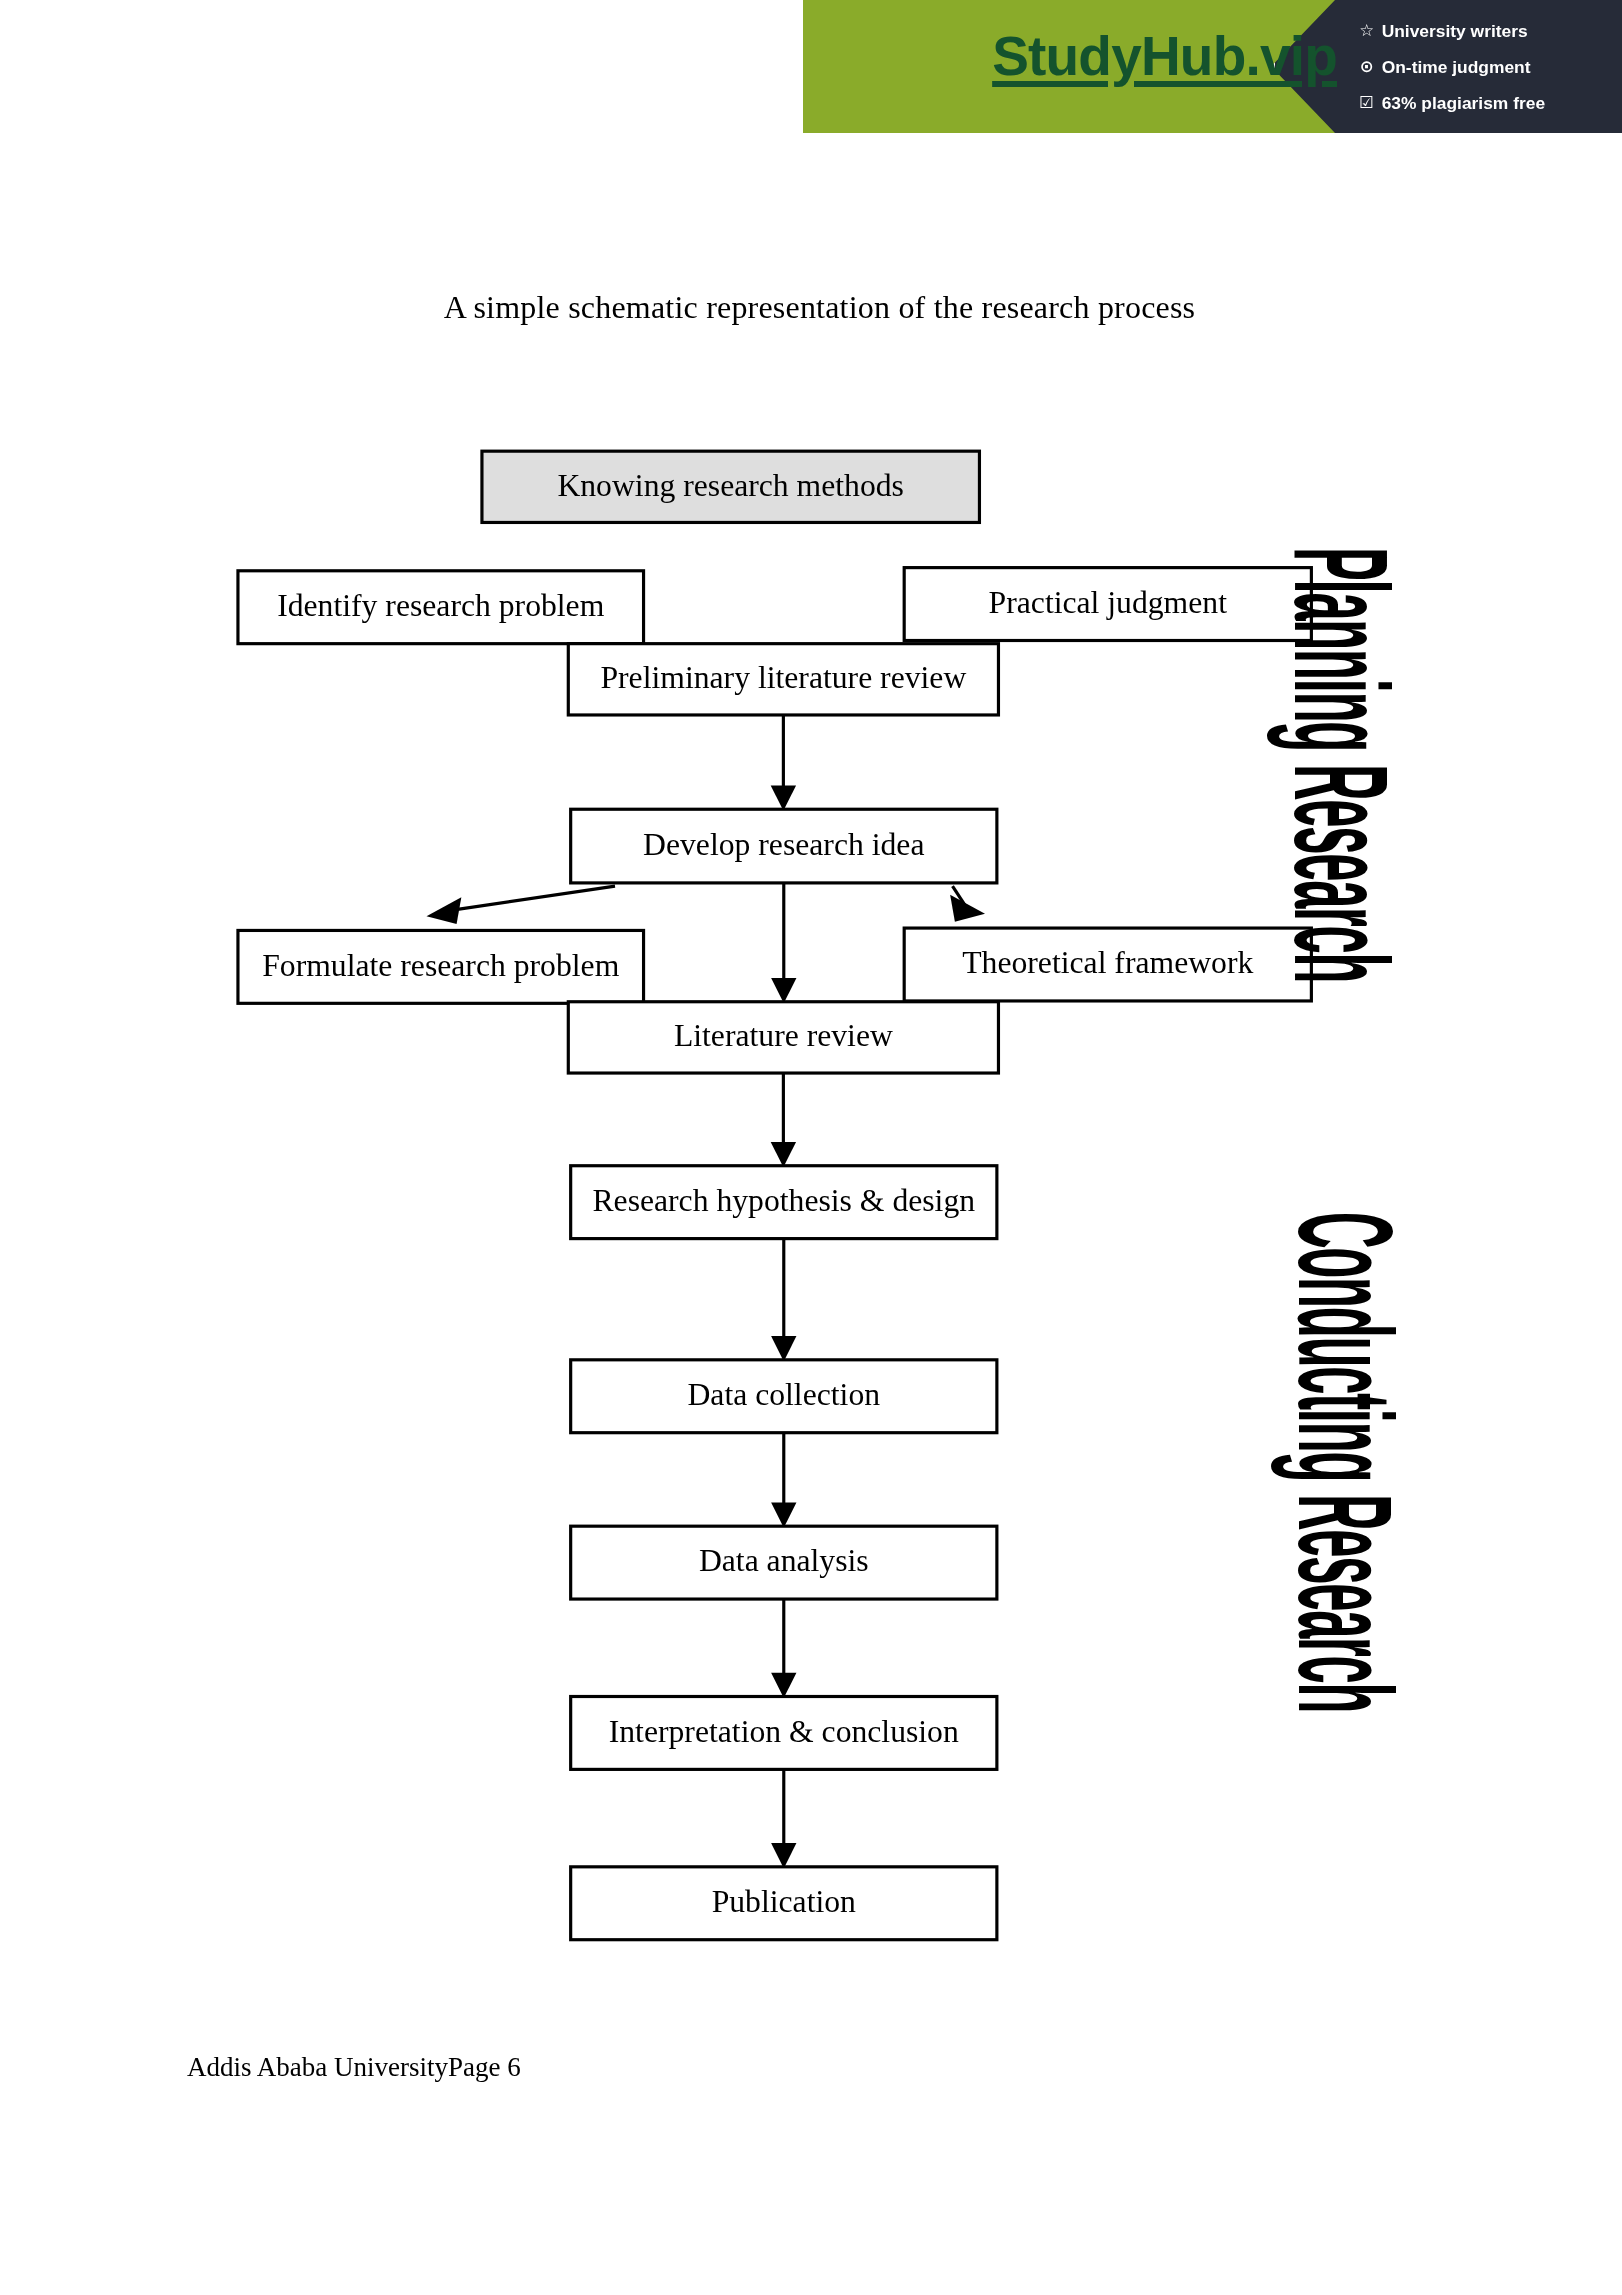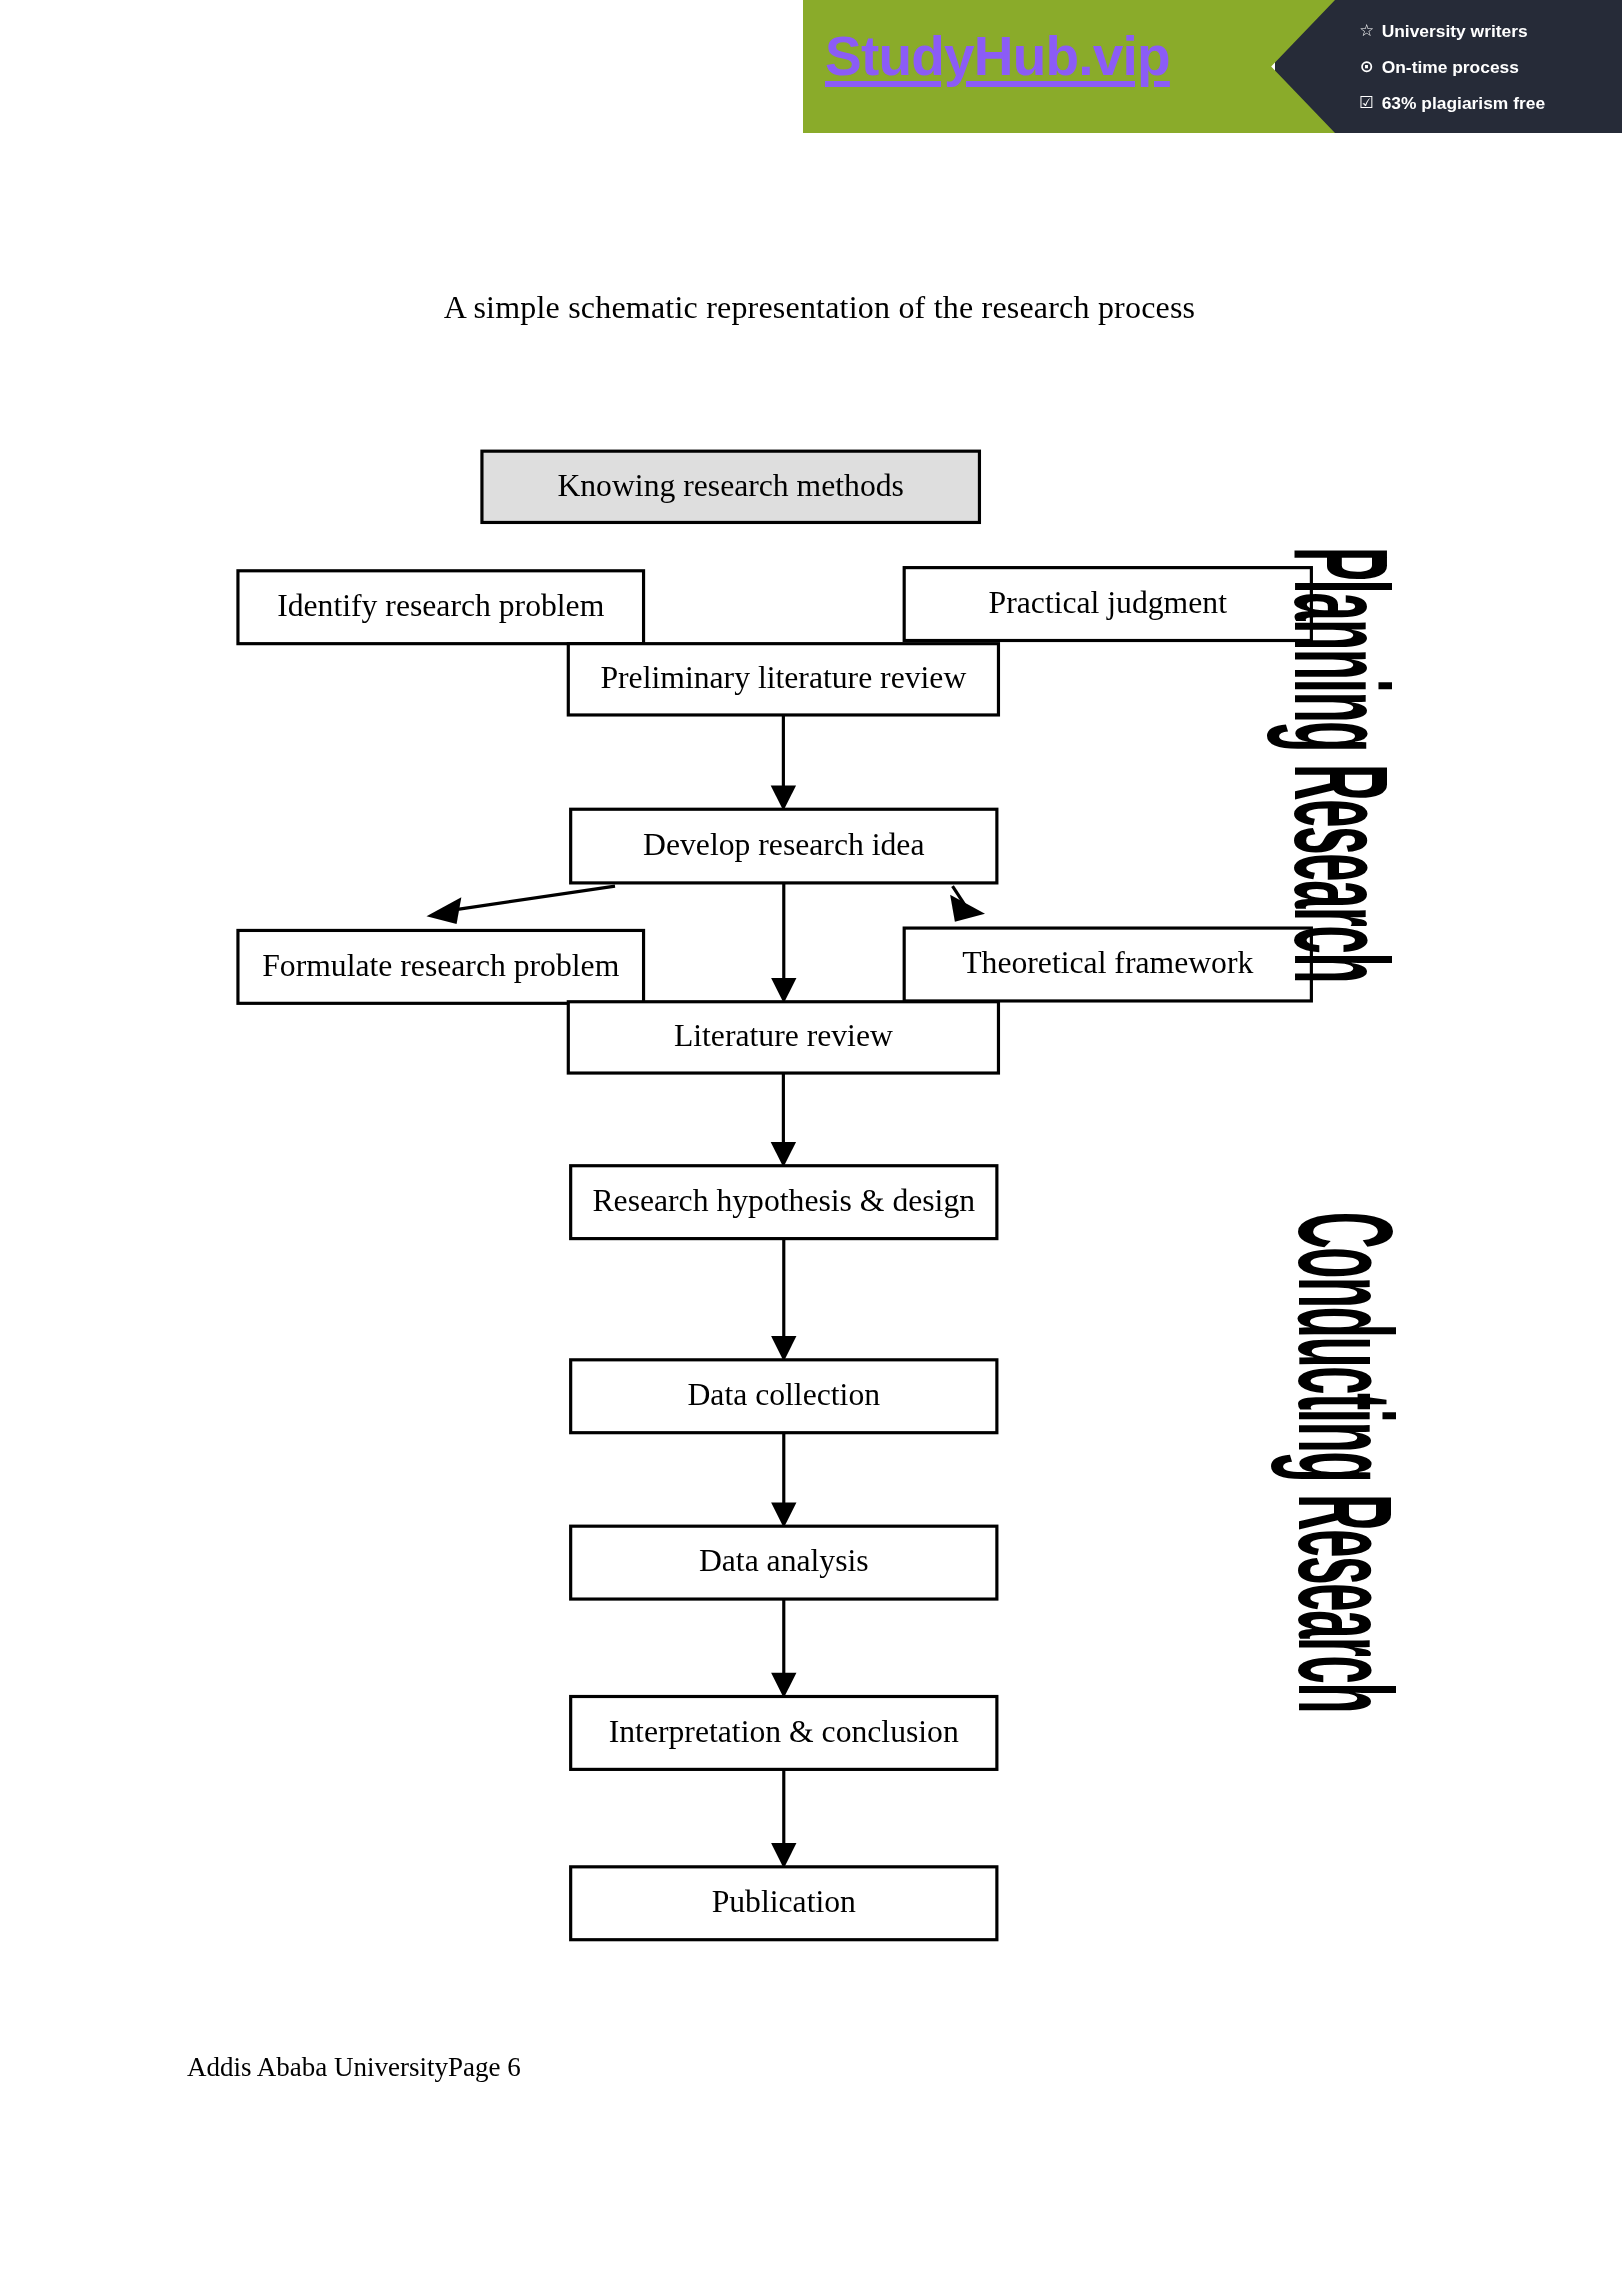--- a/index.html
+++ b/index.html
@@ -35,28 +35,28 @@
     position: absolute;
     top: 0; left: 472px;
     width: 347px;
     height: 133px;
     background: #262b38;
     z-index: 0;
   }
   .banner-logo {
     position: absolute;
     top: 24px;
-    left: 22px;
+    left: 35px;
     width: 499px;
-    text-align: left;
+    text-align: right;
     z-index: 3;
     font-family: "Liberation Sans", "DejaVu Sans", sans-serif;
     font-weight: bold;
     font-size: 55px;
-    color: #8b5cf6;
+    color: #14532d;
     text-decoration: underline;
     text-decoration-thickness: 5.5px;
     text-underline-offset: 6.3px;
     letter-spacing: -0.8px;
     white-space: nowrap;
   }
   .banner-list {
     position: absolute;
     top: 12.7px;
     left: 555px;
@@ -145,21 +145,21 @@
   <div class="banner-dark"></div>
   <div class="banner-green"></div>
   <div class="banner-logo">StudyHub.vip</div>
   <div class="banner-list">
     <div class="bl-row">
       <span class="bl-ico">☆</span>
       <span>University writers</span>
     </div>
     <div class="bl-row">
       <span class="bl-ico">⊙</span>
-      <span>On-time process</span>
+      <span>On-time judgment</span>
     </div>
     <div class="bl-row">
       <span class="bl-ico">☑</span>
       <span>63% plagiarism free</span>
     </div>
   </div>
 </div>
 
 <div class="doc-title">A simple schematic representation of the research process</div>
 

